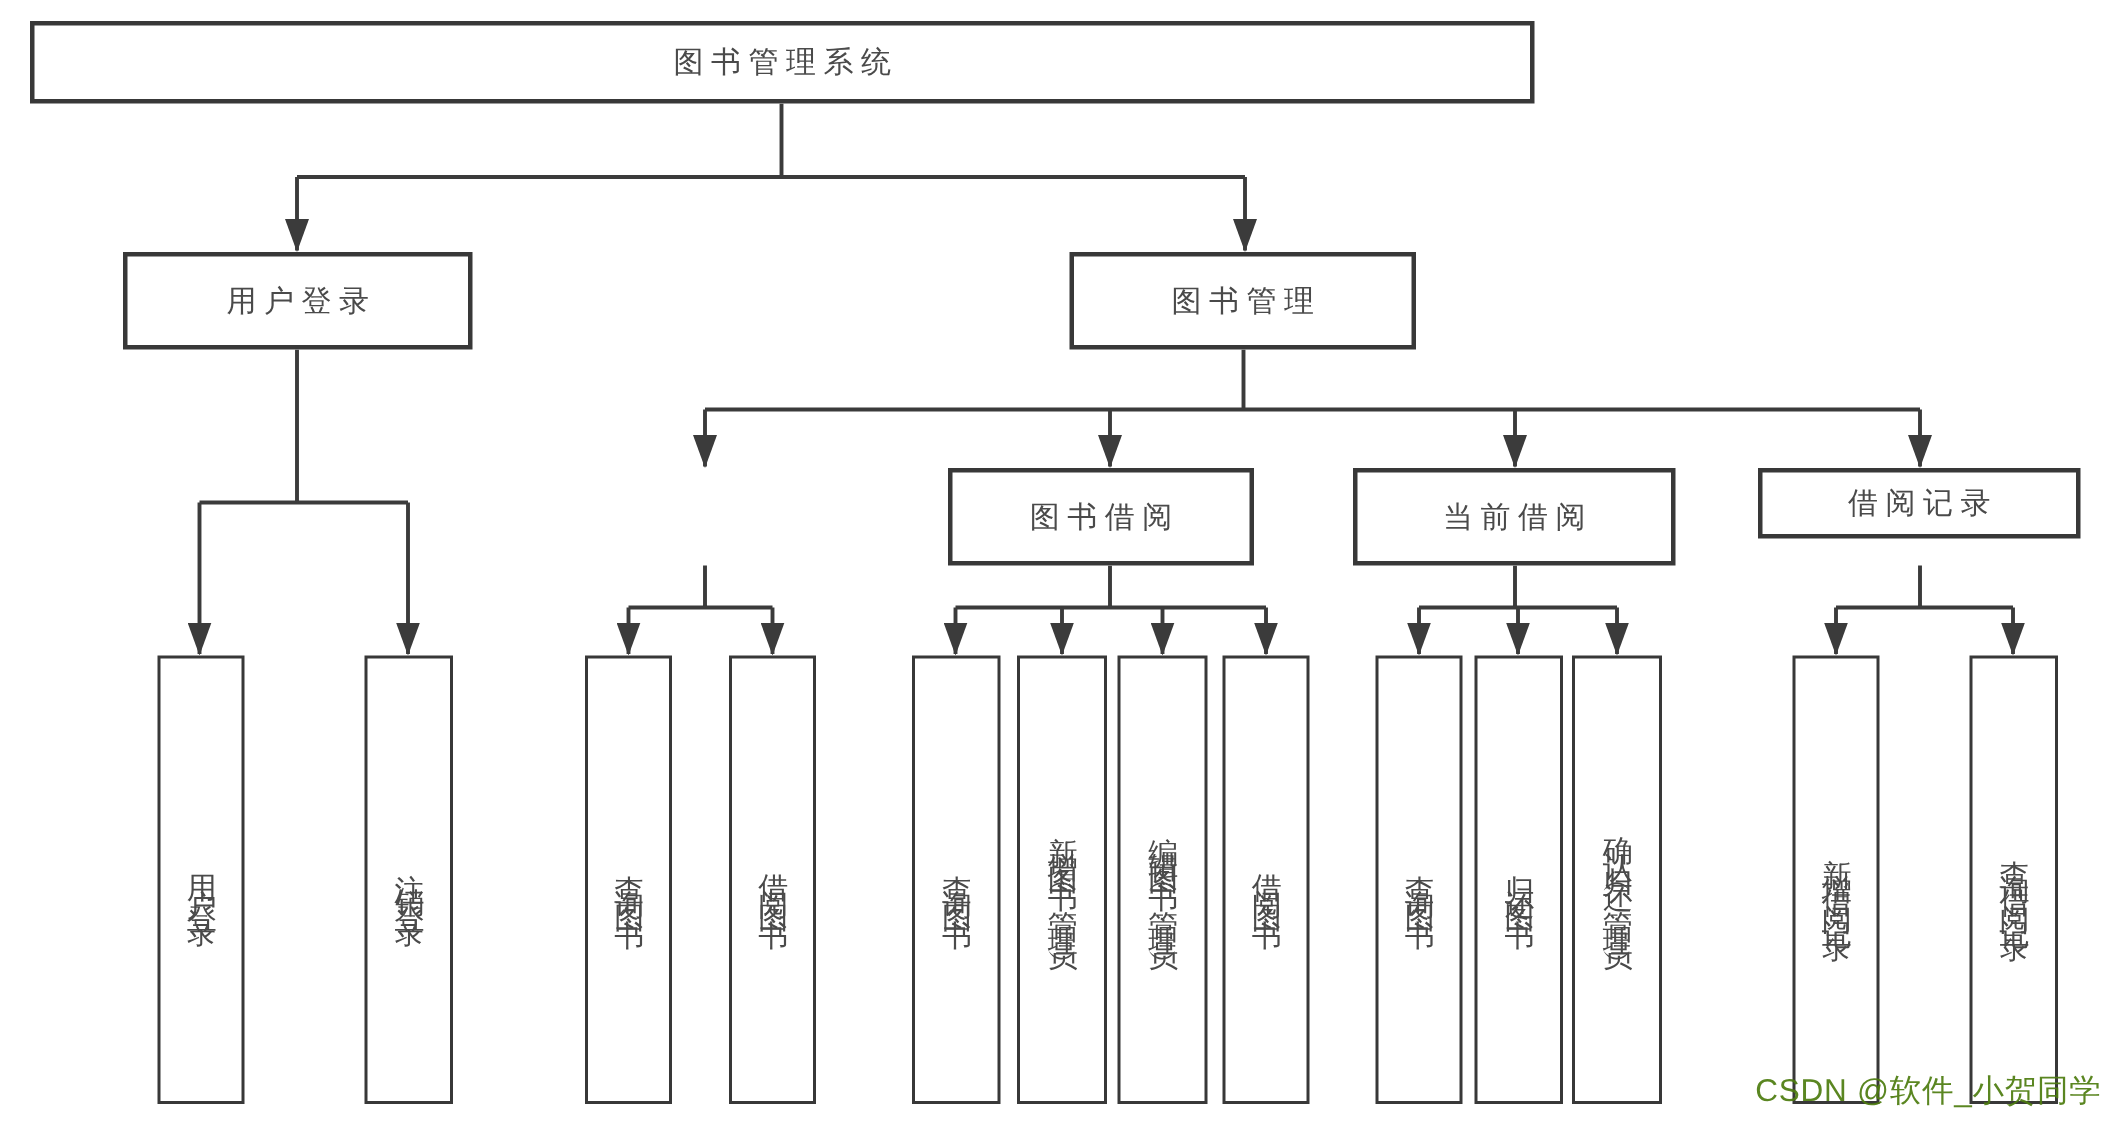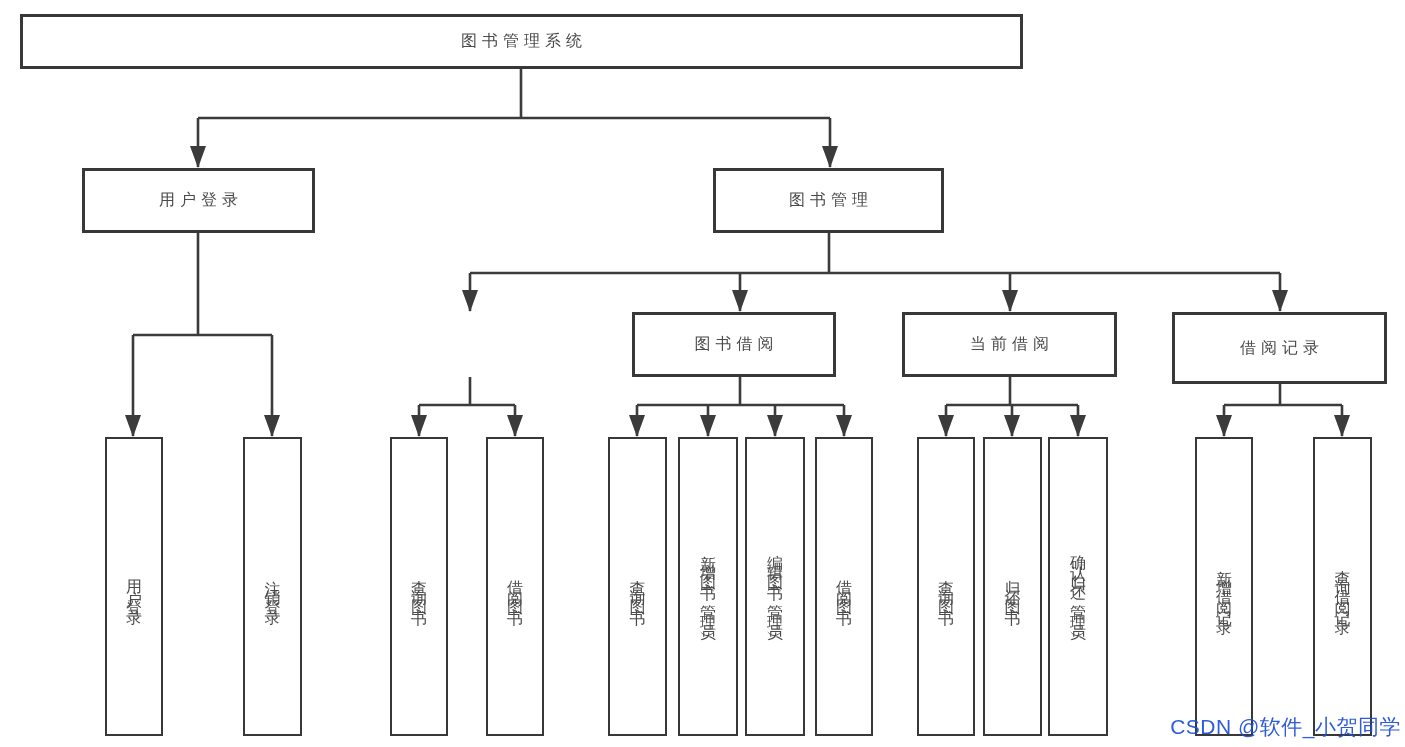--- a/index.html
+++ b/index.html
@@ -23,41 +23,41 @@
     box-sizing: border-box;
     background: #ffffff;
     border: 3px solid #383838;
     display: flex;
     align-items: center;
     justify-content: center;
     z-index: 1;
   }
   .node .lbl {
     color: #4a4a4a;
-    font-size: 16px;
+    font-size: 20px;
     letter-spacing: 5px;
     text-indent: 5px;
     white-space: nowrap;
   }
   .leaf { border-width: 2.5px; }
   .leaf .lbl {
     writing-mode: vertical-rl;
     text-orientation: mixed;
     letter-spacing: 10px;
     text-indent: 0;
     white-space: normal;
     line-height: 1;
   }
   .watermark {
     position: absolute;
     right: 4px;
     bottom: 6px;
     z-index: 2;
     font-size: 21px;
-    color: #1d4ed8;
+    color: #4d7c0f;
     opacity: 0.92;
     letter-spacing: 0.5px;
   }
 </style>
 </head>
 <body>
 
 <div class="canvas">
 
   <svg class="wires" viewBox="0 0 1405 747" xmlns="http://www.w3.org/2000/svg" aria-hidden="true">
@@ -108,21 +108,21 @@
   <div class="node" style="left:713px; top:168px; width:231px; height:65px;">
     <span class="lbl">图书管理</span>
   </div>
 
   <div class="node" style="left:632px; top:312px; width:204px; height:65px;">
     <span class="lbl">图书借阅</span>
   </div>
   <div class="node" style="left:902px; top:312px; width:215px; height:65px;">
     <span class="lbl">当前借阅</span>
   </div>
-  <div class="node" style="left:1172px; top:312px; width:215px; height:72px;">
+  <div class="node" style="left:1172px; top:312px; width:215px; height:47px;">
     <span class="lbl">借阅记录</span>
   </div>
 
   <div class="node leaf" style="left:105px; top:437px; width:58px; height:299px;">
     <span class="lbl">用户登录</span>
   </div>
   <div class="node leaf" style="left:243px; top:437px; width:59px; height:299px;">
     <span class="lbl">注销登录</span>
   </div>
 

